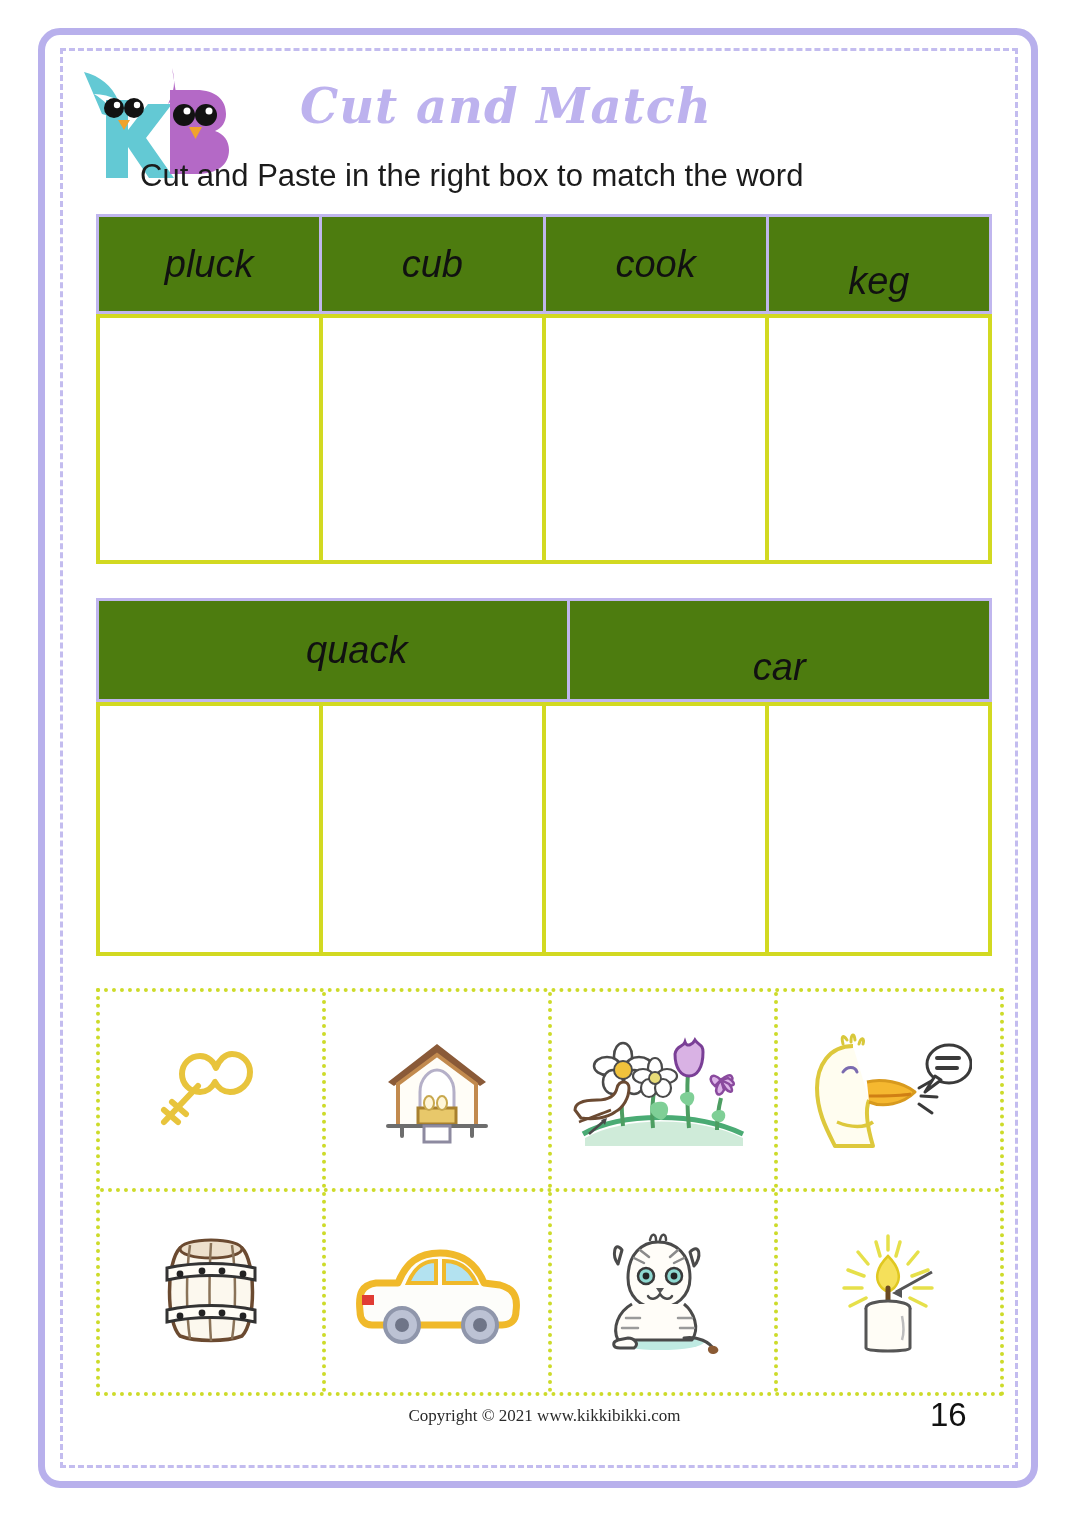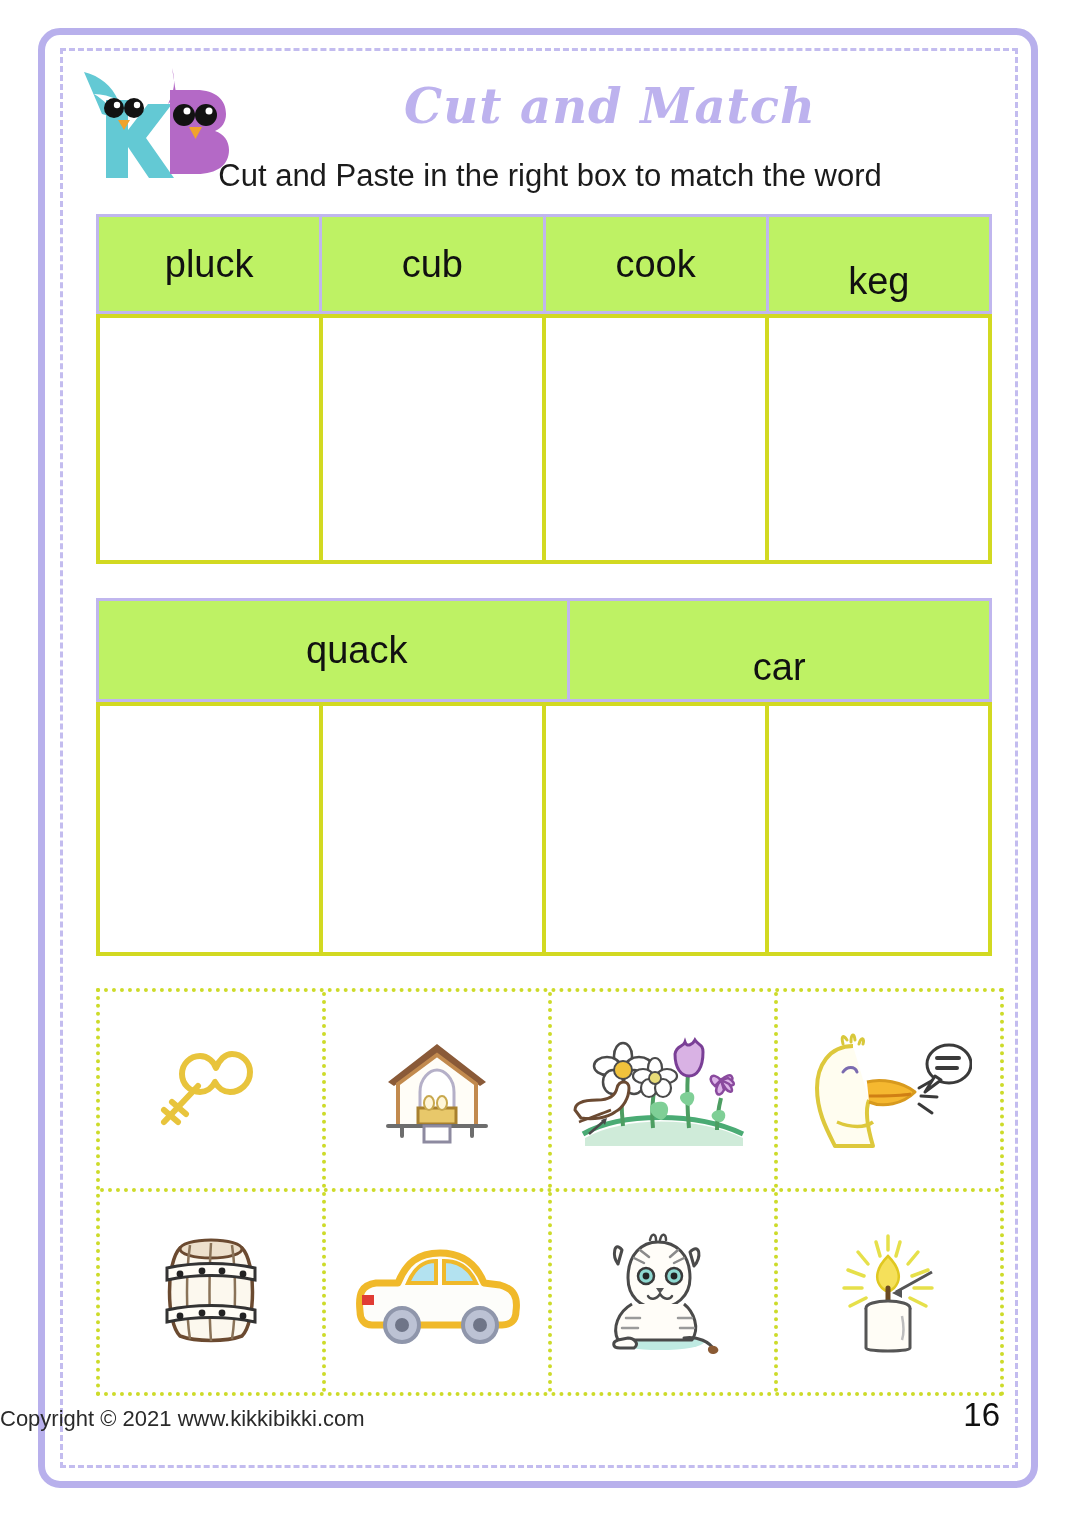--- a/index.html
+++ b/index.html
@@ -34,43 +34,42 @@
     border-left:3px dashed #c3bcef;
     border-right:3px dashed #c3bcef;
   }
 
   
   .logo{
     position:absolute;left:72px;top:60px;width:160px;height:120px;
   }
   .title{
     position:absolute;left:300px;top:78px;width:620px;
-    text-align:center;
     font-family:"DejaVu Serif", serif;
     font-style:italic;
     font-weight:700;
     font-size:48px;
     color:#bdb2ee;
     letter-spacing:1px;
   }
   .subtitle{
     position:absolute;left:140px;top:158px;width:820px;
-    text-align:center;
     font-size:31px;
     color:#1b1b1b;
     font-family:"Liberation Sans", sans-serif;
   }
 
   
   .wordrow{
     position:absolute;
     display:flex;
     border:3px solid #c0b6ee;
     box-sizing:border-box;
-    background:#bef264;
+    background:#4d7c0f;
+    font-style:italic;
   }
   .wordcell{
     flex:1 1 0;
     border-right:3px solid #c0b6ee;
     box-sizing:border-box;
     display:flex;align-items:center;justify-content:center;
     font-size:38px;color:#111;
     font-family:"Liberation Sans", sans-serif;
   }
   .wordcell:last-child{border-right:none;margin-top:35px;}
@@ -103,26 +102,26 @@
     border-right:4px dotted #cddb2a;
     box-sizing:border-box;
     display:flex;align-items:center;justify-content:center;
   }
   .cutcell:last-child{border-right:none;}
   .cutcell svg{display:block;}
 
   
   .copyright{
     position:absolute;left:0;top:1406px;width:1089px;
-    text-align:left;
-    font-size:22px;color:#2a2a2a;
+    text-align:center;
+    font-size:17px;color:#2a2a2a;font-family:Liberation Serif, serif;
   }
   .pagenum{
     position:absolute;left:930px;top:1396px;width:70px;
-    text-align:right;
+    text-align:left;
     font-size:33px;color:#111;
   }
 </style>
 </head>
 <body>
 
 <div class="page">
 
   <div class="outer-frame"></div>
   <div class="inner-frame"></div>

